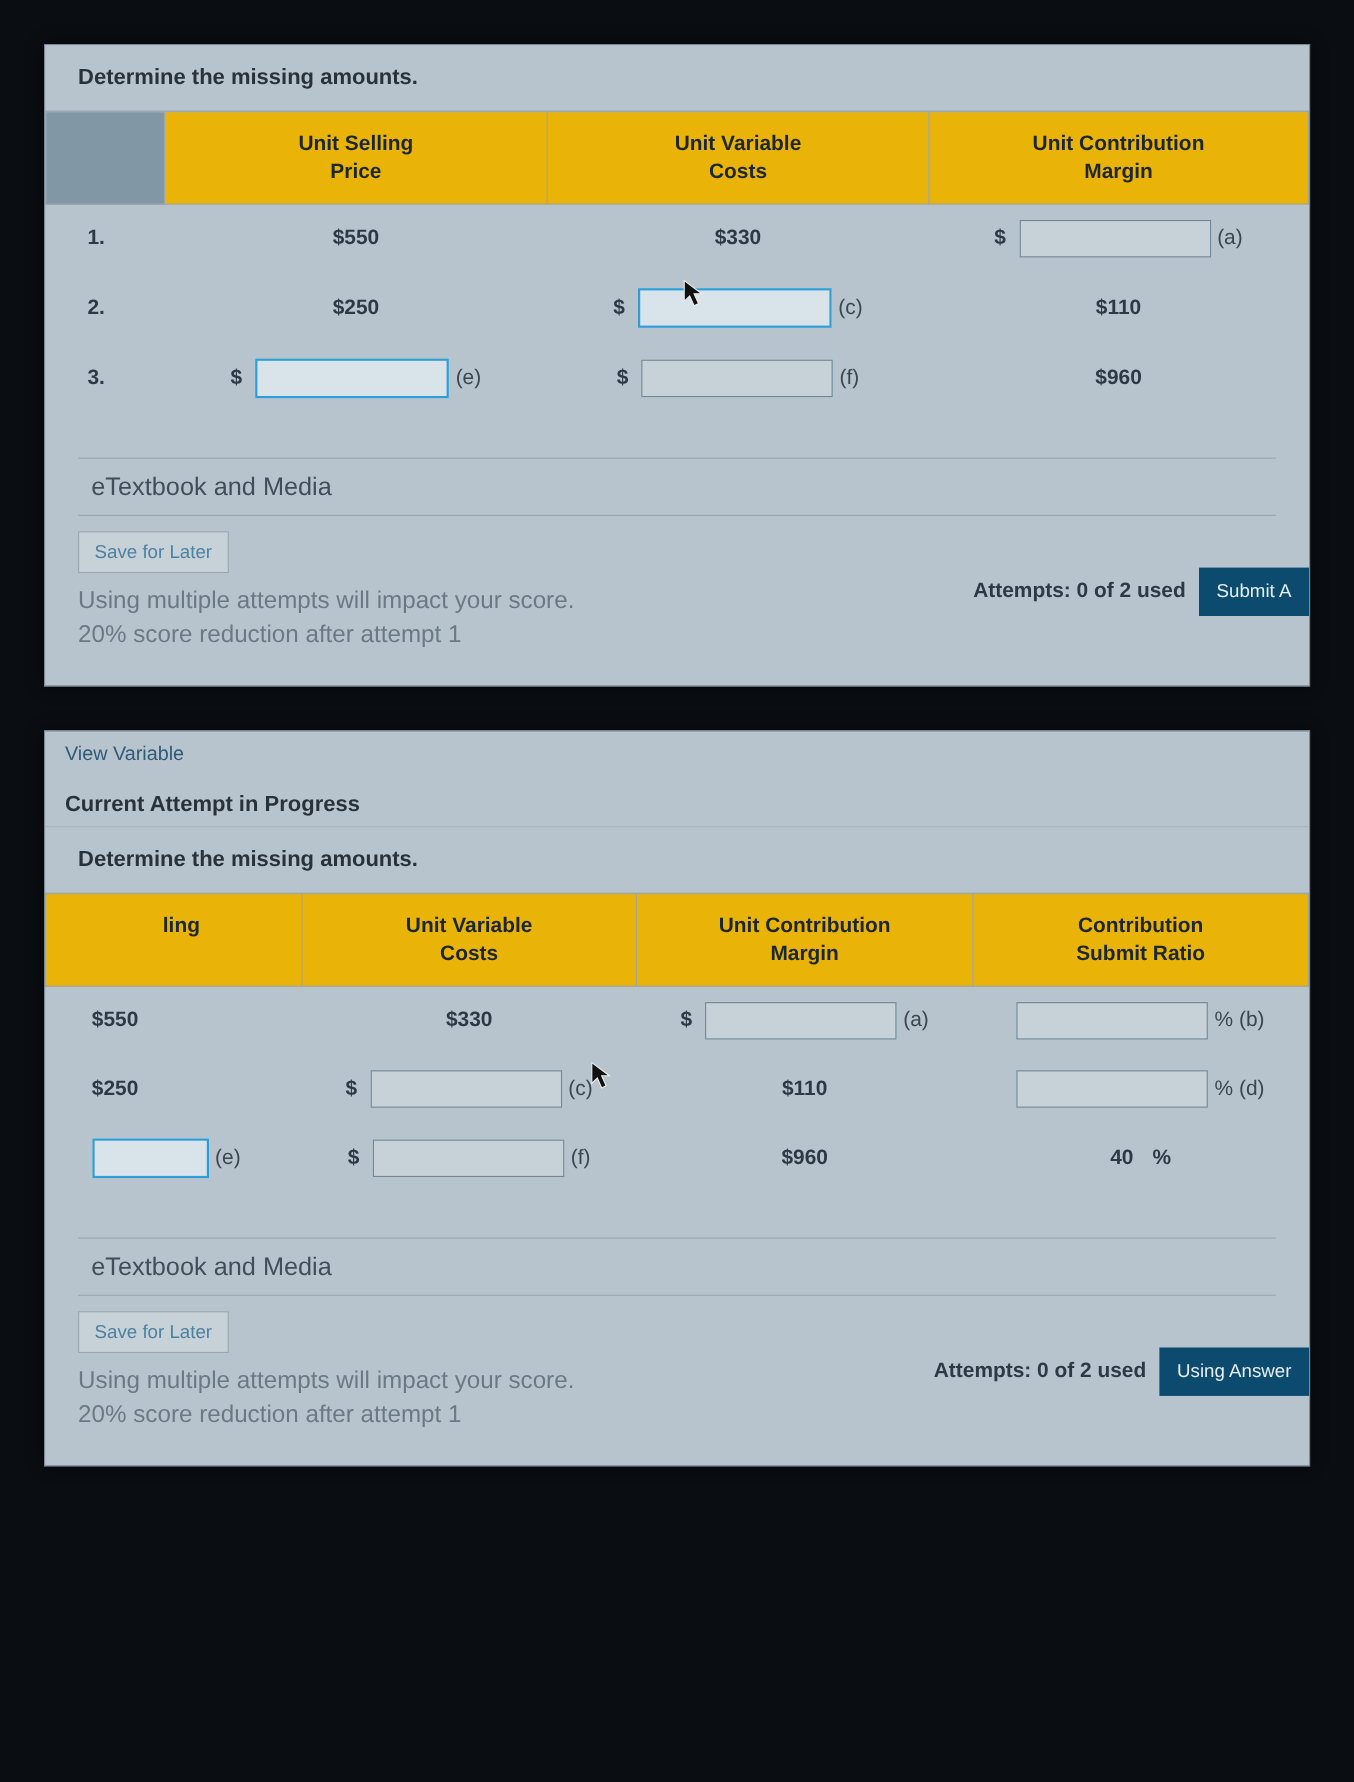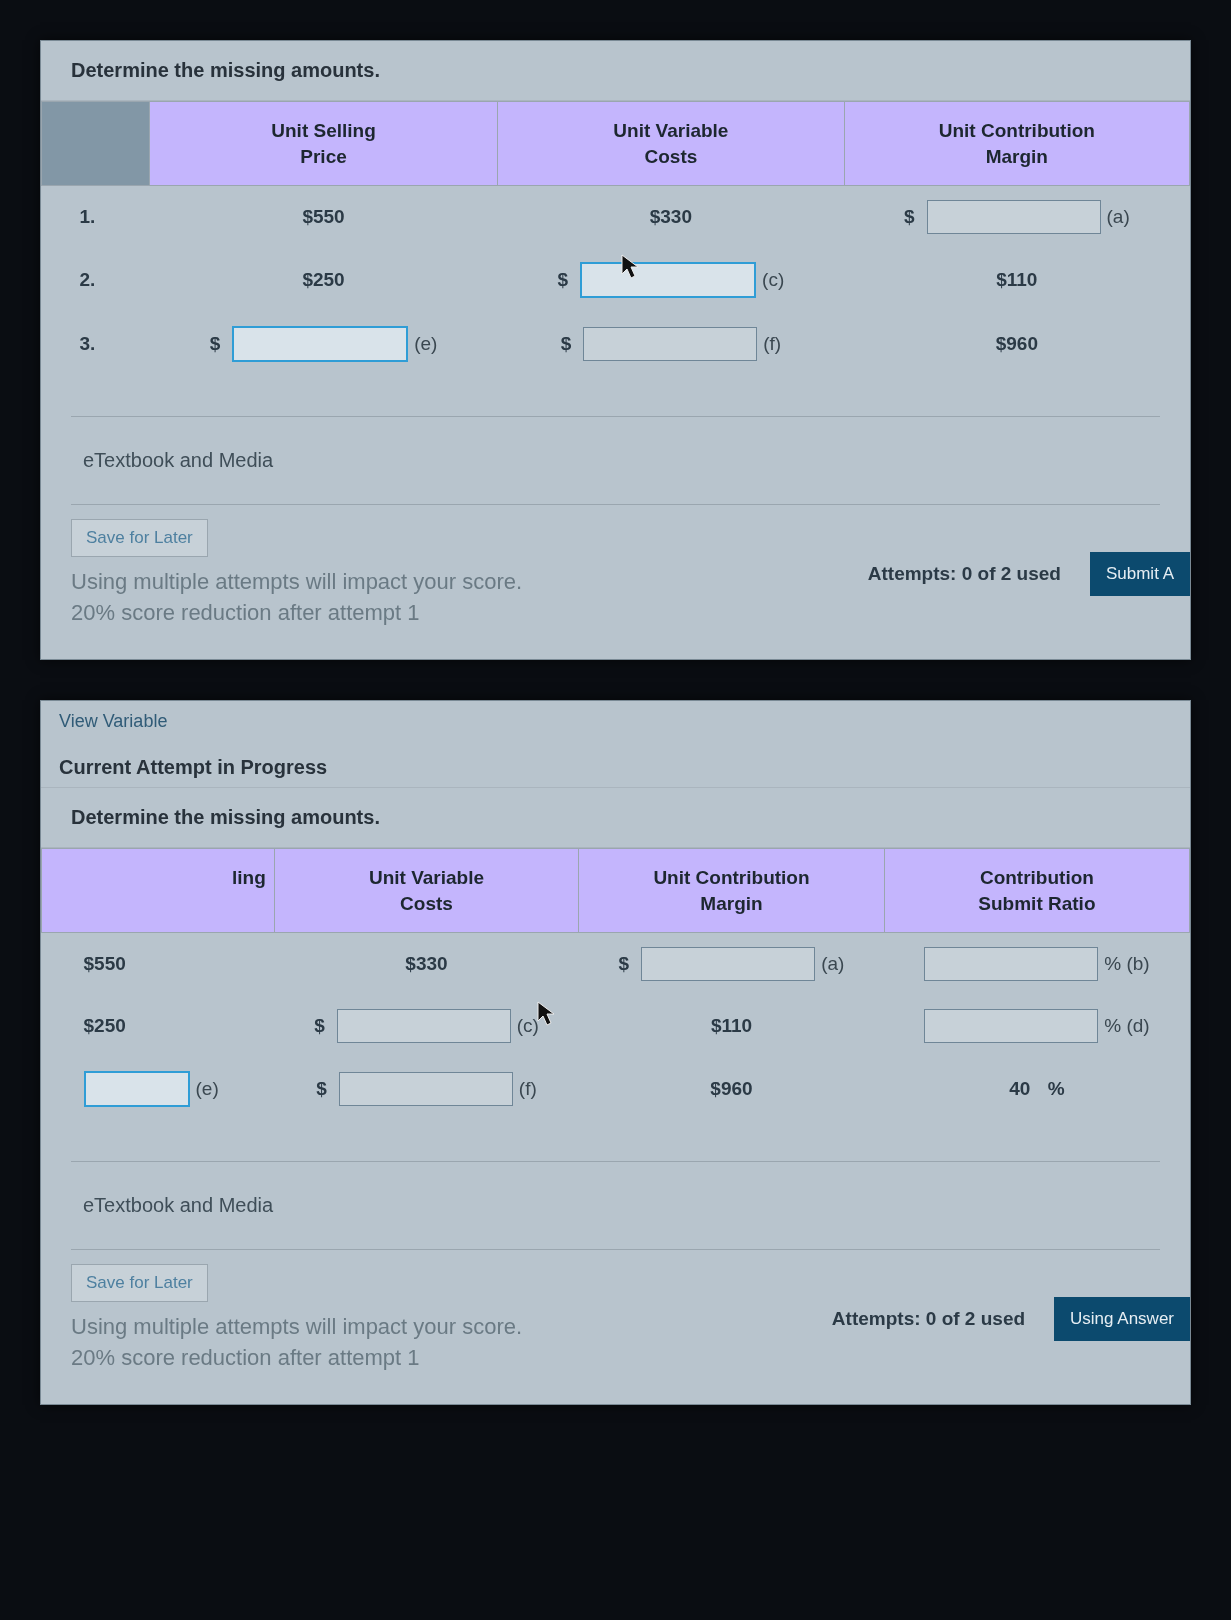--- a/index.html
+++ b/index.html
@@ -1,43 +1,43 @@
 <!DOCTYPE html>
 <html><head>
 <meta charset="utf-8">
 <style>
   html,body{margin:0;padding:0;background:#0a0d12;font-family:Arial,Helvetica,sans-serif;color:#2b3a46}
   .frame{width:1231px;margin:0 auto}
   .panel{background:#b8c4cd;border:1px solid #7a8a95;margin:40px 40px 40px 40px;box-shadow:0 0 12px rgba(0,0,0,.6)}
   .inner{padding:0 0 30px 0}
   .prompt{font-weight:bold;font-size:20px;color:#28323b;padding:18px 20px 18px 30px;border-bottom:1px solid #aab5be}
   table{border-collapse:collapse;width:100%;font-size:19px}
-  th{background:#c4b5fd;color:#1d2730;font-weight:bold;text-align:center;padding:16px 8px;border:1px solid #9aa6af;line-height:1.35}
+  th{background:#eab308;color:#1d2730;font-weight:bold;text-align:center;padding:16px 8px;border:1px solid #9aa6af;line-height:1.35}
   td{padding:14px 10px;border:none;text-align:center;vertical-align:middle;color:#2b3a46}
   td.rownum{font-weight:bold;text-align:left;padding-left:38px;width:60px}
   td.val{font-weight:bold}
   input.fld{border:1px solid #6f8697;background:#c7d1d8;height:32px;width:160px;padding:0 6px;font-size:17px}
   input.fld.active{border:2px solid #2f9dd6;background:#d9e3ea}
   input.fld.sm{width:90px}
   .dollar{font-weight:bold;margin-right:6px}
   .letter{color:#3a4750;font-weight:normal}
-  .etext{margin:40px 30px 0 30px;border:1px solid #9aa6af;border-left:none;border-right:none;padding:32px 12px;font-size:20px;color:#3f4e58}
+  .etext{margin:40px 30px 0 30px;border:1px solid #9aa6af;border-left:none;border-right:none;padding:12px 12px;font-size:23px;color:#3f4e58}
   .footerrow{display:flex;align-items:center;justify-content:space-between;padding:14px 0 0 30px}
   .save{display:inline-block;border:1px solid #9aa6af;background:#c7d1d8;color:#4e80a0;padding:8px 14px;font-size:17px;margin-bottom:10px}
   .note{color:#6a7a84;font-size:22px;line-height:1.4}
-  .right{display:flex;align-items:center;gap:29px;padding-right:0}
+  .right{display:flex;align-items:center;gap:12px;padding-right:0}
   .attempts{font-weight:bold;color:#2b3a46;font-size:19px}
   .submit{background:#0c4a6e;color:#e6eef3;border:none;padding:12px 16px;font-size:17px}
   .cursor{position:absolute;width:0;height:0;pointer-events:none}
   .cursor svg{position:absolute;left:0;top:0}
   .cellwrap{position:relative;display:inline-flex;align-items:center;gap:6px}
   .viewpol{font-size:18px;color:#305b77;padding:10px 18px 6px 18px}
   .curattempt{font-weight:bold;font-size:20px;padding:18px 36px 8px 18px;color:#28323b}
   .pct{font-weight:bold}
-  .panel2 th.first{text-align:right;padding-left:22px}
+  .panel2 th.first{text-align:center;padding-left:22px}
   td.left{text-align:left;padding-left:42px}
 </style>
 </head>
 <body>
 <div class="frame">
 
 <div class="panel">
  <div class="inner">
   <div class="prompt">Determine the missing amounts.</div>
   <table>

